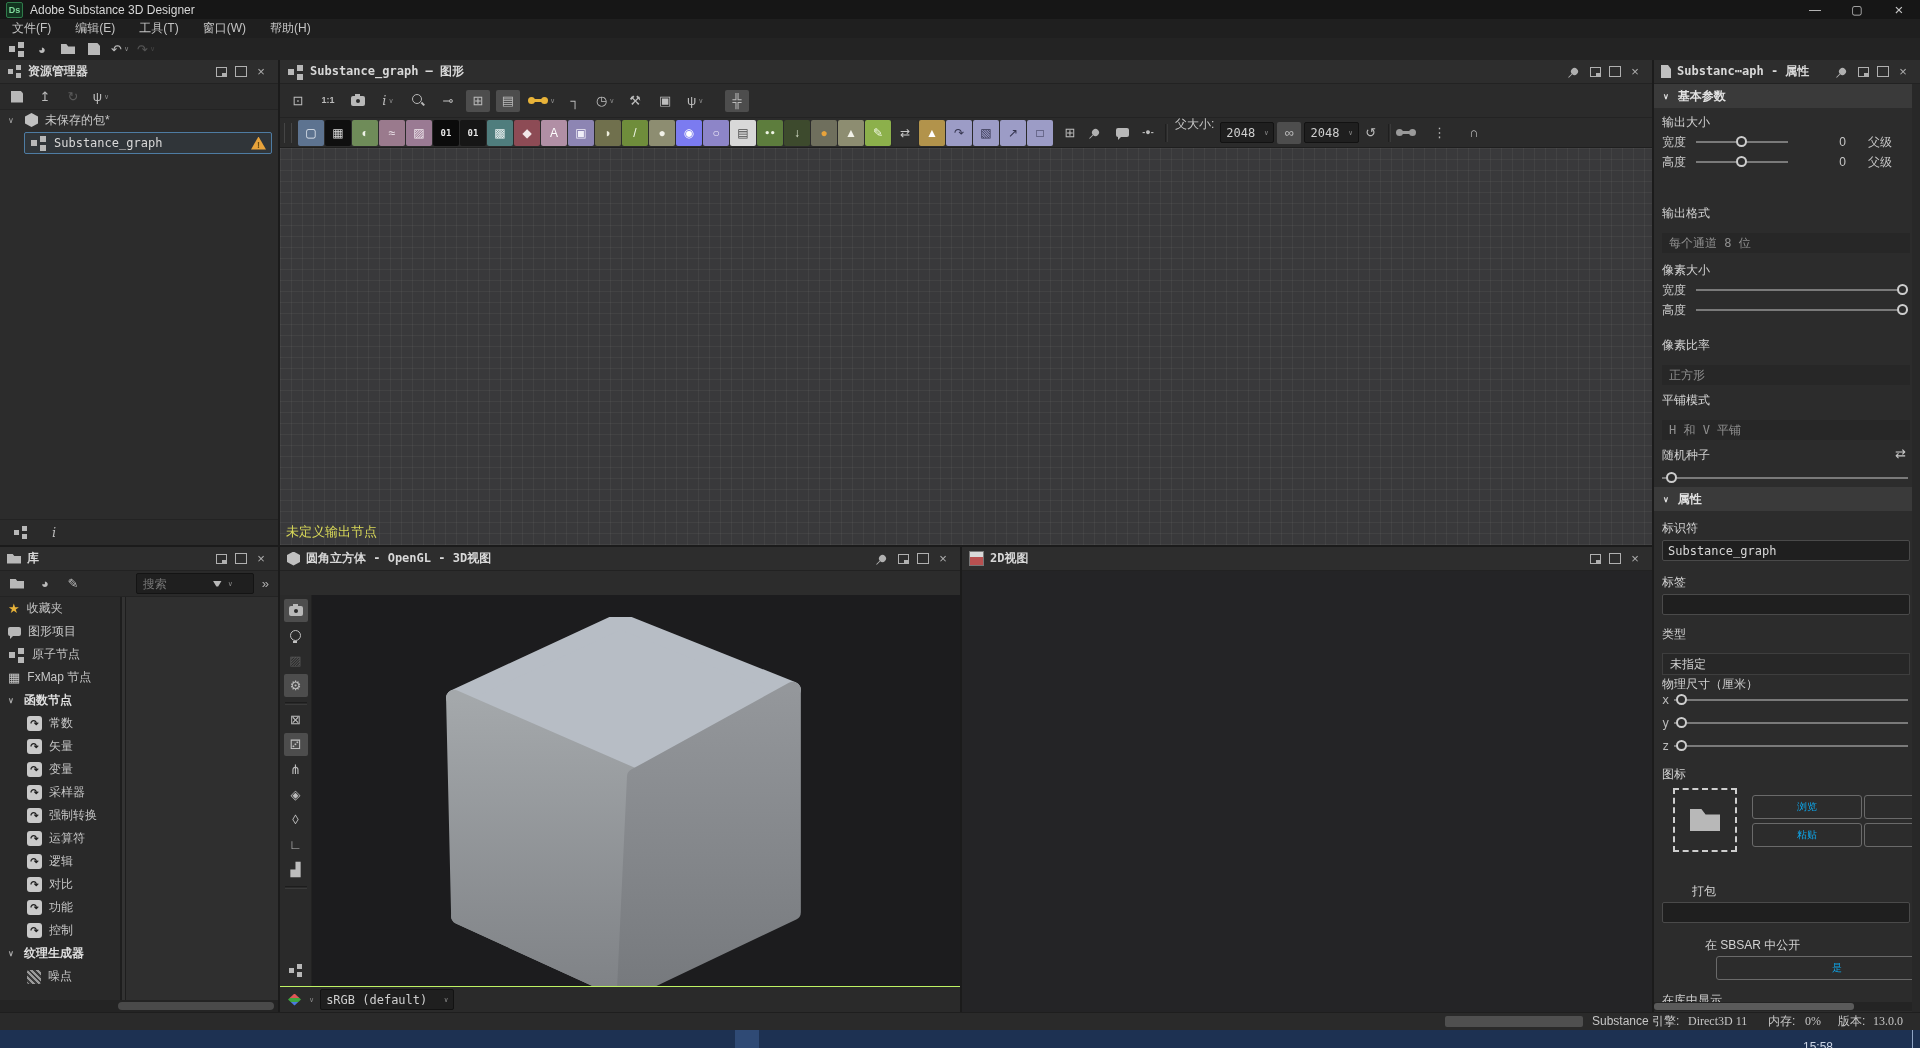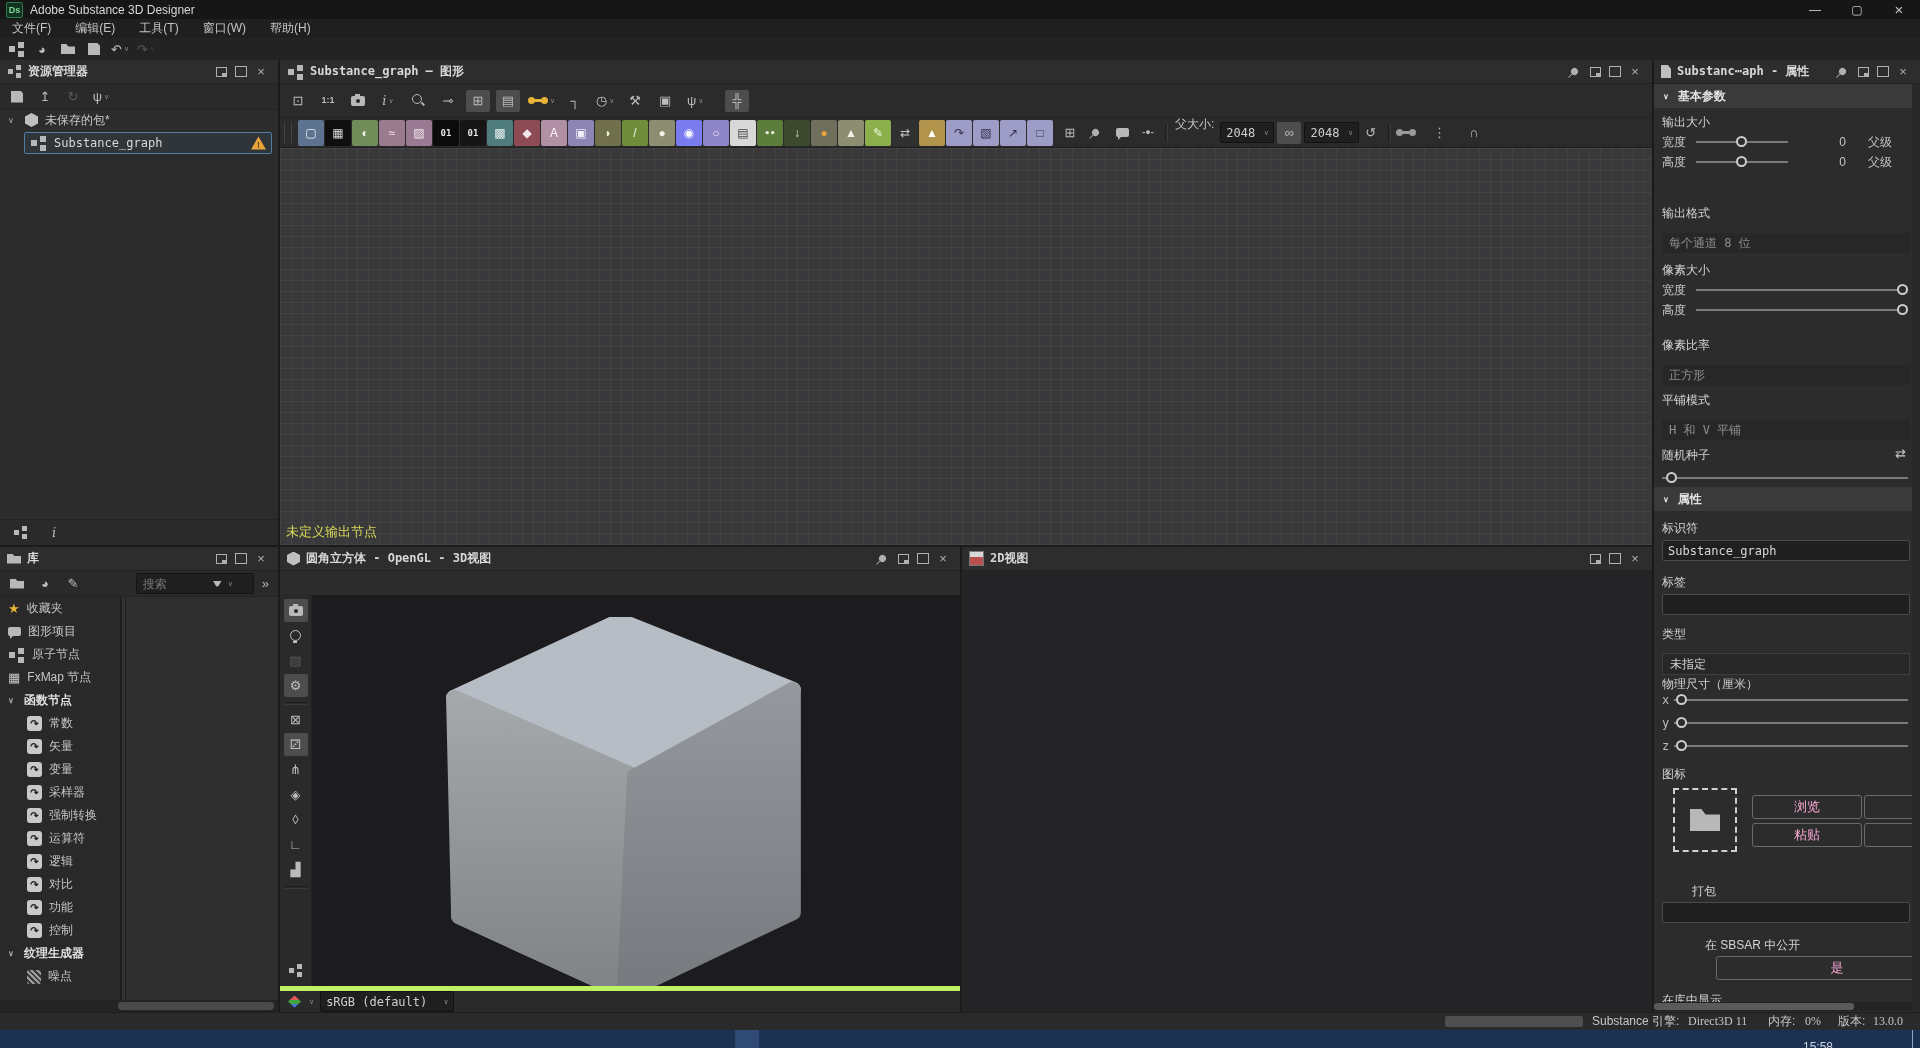--- a/index.html
+++ b/index.html
@@ -95,33 +95,33 @@
   .gwarn{position:absolute;left:6px;bottom:4px;color:#d8d858;font-size:13px;}
   .psl{color:#c8c8c8;font-family:Liberation Sans, sans-serif;margin:0 6px 16px 4px;white-space:nowrap;}
   
   .m3bar{height:24px;display:flex;align-items:center;background:#2d2d2d;border-bottom:1px solid #222;padding-left:6px;box-sizing:border-box;}
   .m3item{padding:0 14px;color:#c4c4c4;}
   .v3side{position:absolute;left:0;top:48px;bottom:26px;width:32px;background:#2a2a2a;border-right:1px solid #222;display:flex;flex-direction:column;align-items:center;gap:2px;padding-top:4px;box-sizing:border-box;}
   .v3side .tbtn{width:24px;height:23px;}
   .v3side .hr{width:22px;height:1px;background:#1d1d1d;box-shadow:0 2px 0 #3a3a3a;margin:3px 0;}
   .v3side .pushend{margin-top:auto;margin-bottom:4px;}
   .v3port{position:absolute;left:32px;top:48px;right:0;bottom:26px;background:#1c1c1e;overflow:hidden;}
-  .v3bottom{position:absolute;left:0;bottom:0;width:100%;height:26px;background:#2a2a2a;border-top:5px solid #bef264;display:flex;align-items:center;gap:6px;padding-left:8px;box-sizing:border-box;}
+  .v3bottom{position:absolute;left:0;bottom:0;width:100%;height:26px;background:#2a2a2a;border-top:1px solid #bef264;display:flex;align-items:center;gap:6px;padding-left:8px;box-sizing:border-box;}
   .v2canvas{position:absolute;left:0;top:24px;right:0;bottom:0;background:#242426;}
   
   .props{overflow:hidden;}
   .psec{height:24px;background:#3a3a3a;display:flex;align-items:center;gap:9px;padding:0 9px;font-weight:bold;color:#e2e2e2;}
   .plabel{position:absolute;left:8px;font-weight:normal;color:#d2d2d2;white-space:nowrap;}
   .prow{position:absolute;left:8px;right:12px;height:16px;display:flex;align-items:center;}
   .pfield{position:absolute;left:8px;right:10px;height:20px;background:#272727;color:#8f8f8f;display:flex;align-items:center;padding:0 7px;font-family:"DejaVu Sans Mono",monospace;margin-top:8px;}
   .pinput{position:absolute;left:8px;right:10px;height:19px;background:#1f1f1f;border:1px solid #4a4a4a;border-radius:2px;color:#d8d8d8;font-family:"DejaVu Sans Mono",monospace;font-size:12px;padding:0 5px;box-sizing:content-box;outline:none;}
   .sl{position:relative;height:12px;flex:1;}
   .sl-track{position:absolute;left:0;right:0;top:5px;height:2px;background:#7a7a7a;}
   .sl-knob{position:absolute;top:0;width:7px;height:7px;border:2.5px solid #cdcdcd;border-radius:50%;background:#2c2c2c;}
-  .pbtn{border:1px solid #6a6a6a;border-radius:3px;background:transparent;color:#f9a8d4;height:22px;display:flex;align-items:center;justify-content:center;font-size:13px;position:absolute;}
+  .pbtn{border:1px solid #6a6a6a;border-radius:3px;background:transparent;color:#0ea5e9;height:22px;display:flex;align-items:center;justify-content:center;font-size:10px;position:absolute;}
   .dashbox{position:absolute;border:2px dashed #cfcfcf;display:flex;align-items:center;justify-content:center;}
   .dashbox .ci-folder{width:30px;height:22px;}
   .prop-hscroll{position:absolute;left:0;bottom:1px;width:258px;height:9px;background:#242424;}
   .prop-hscroll .thumb{position:absolute;left:0;top:1px;width:200px;height:7px;background:#5a5a5a;border-radius:3px;}
   .prop-vstrip{position:absolute;right:0;top:24px;bottom:0;width:8px;background:#282828;}
   
   .statusbar{position:absolute;left:0;top:1012px;width:1920px;height:18px;background:#2a2a2a;border-top:1px solid #1e1e1e;display:flex;align-items:center;box-sizing:border-box;font-size:12px;color:#c6c6c6;}
   .statusbar .mono{font-family:Liberation Serif, serif;}
   .sprog{position:absolute;left:1445px;top:3px;width:138px;height:11px;background:#4f4f4f;border-radius:2px;}
   .staskbar{position:absolute;left:0;top:1030px;width:1920px;height:18px;background:#1d3152;overflow:hidden;}

